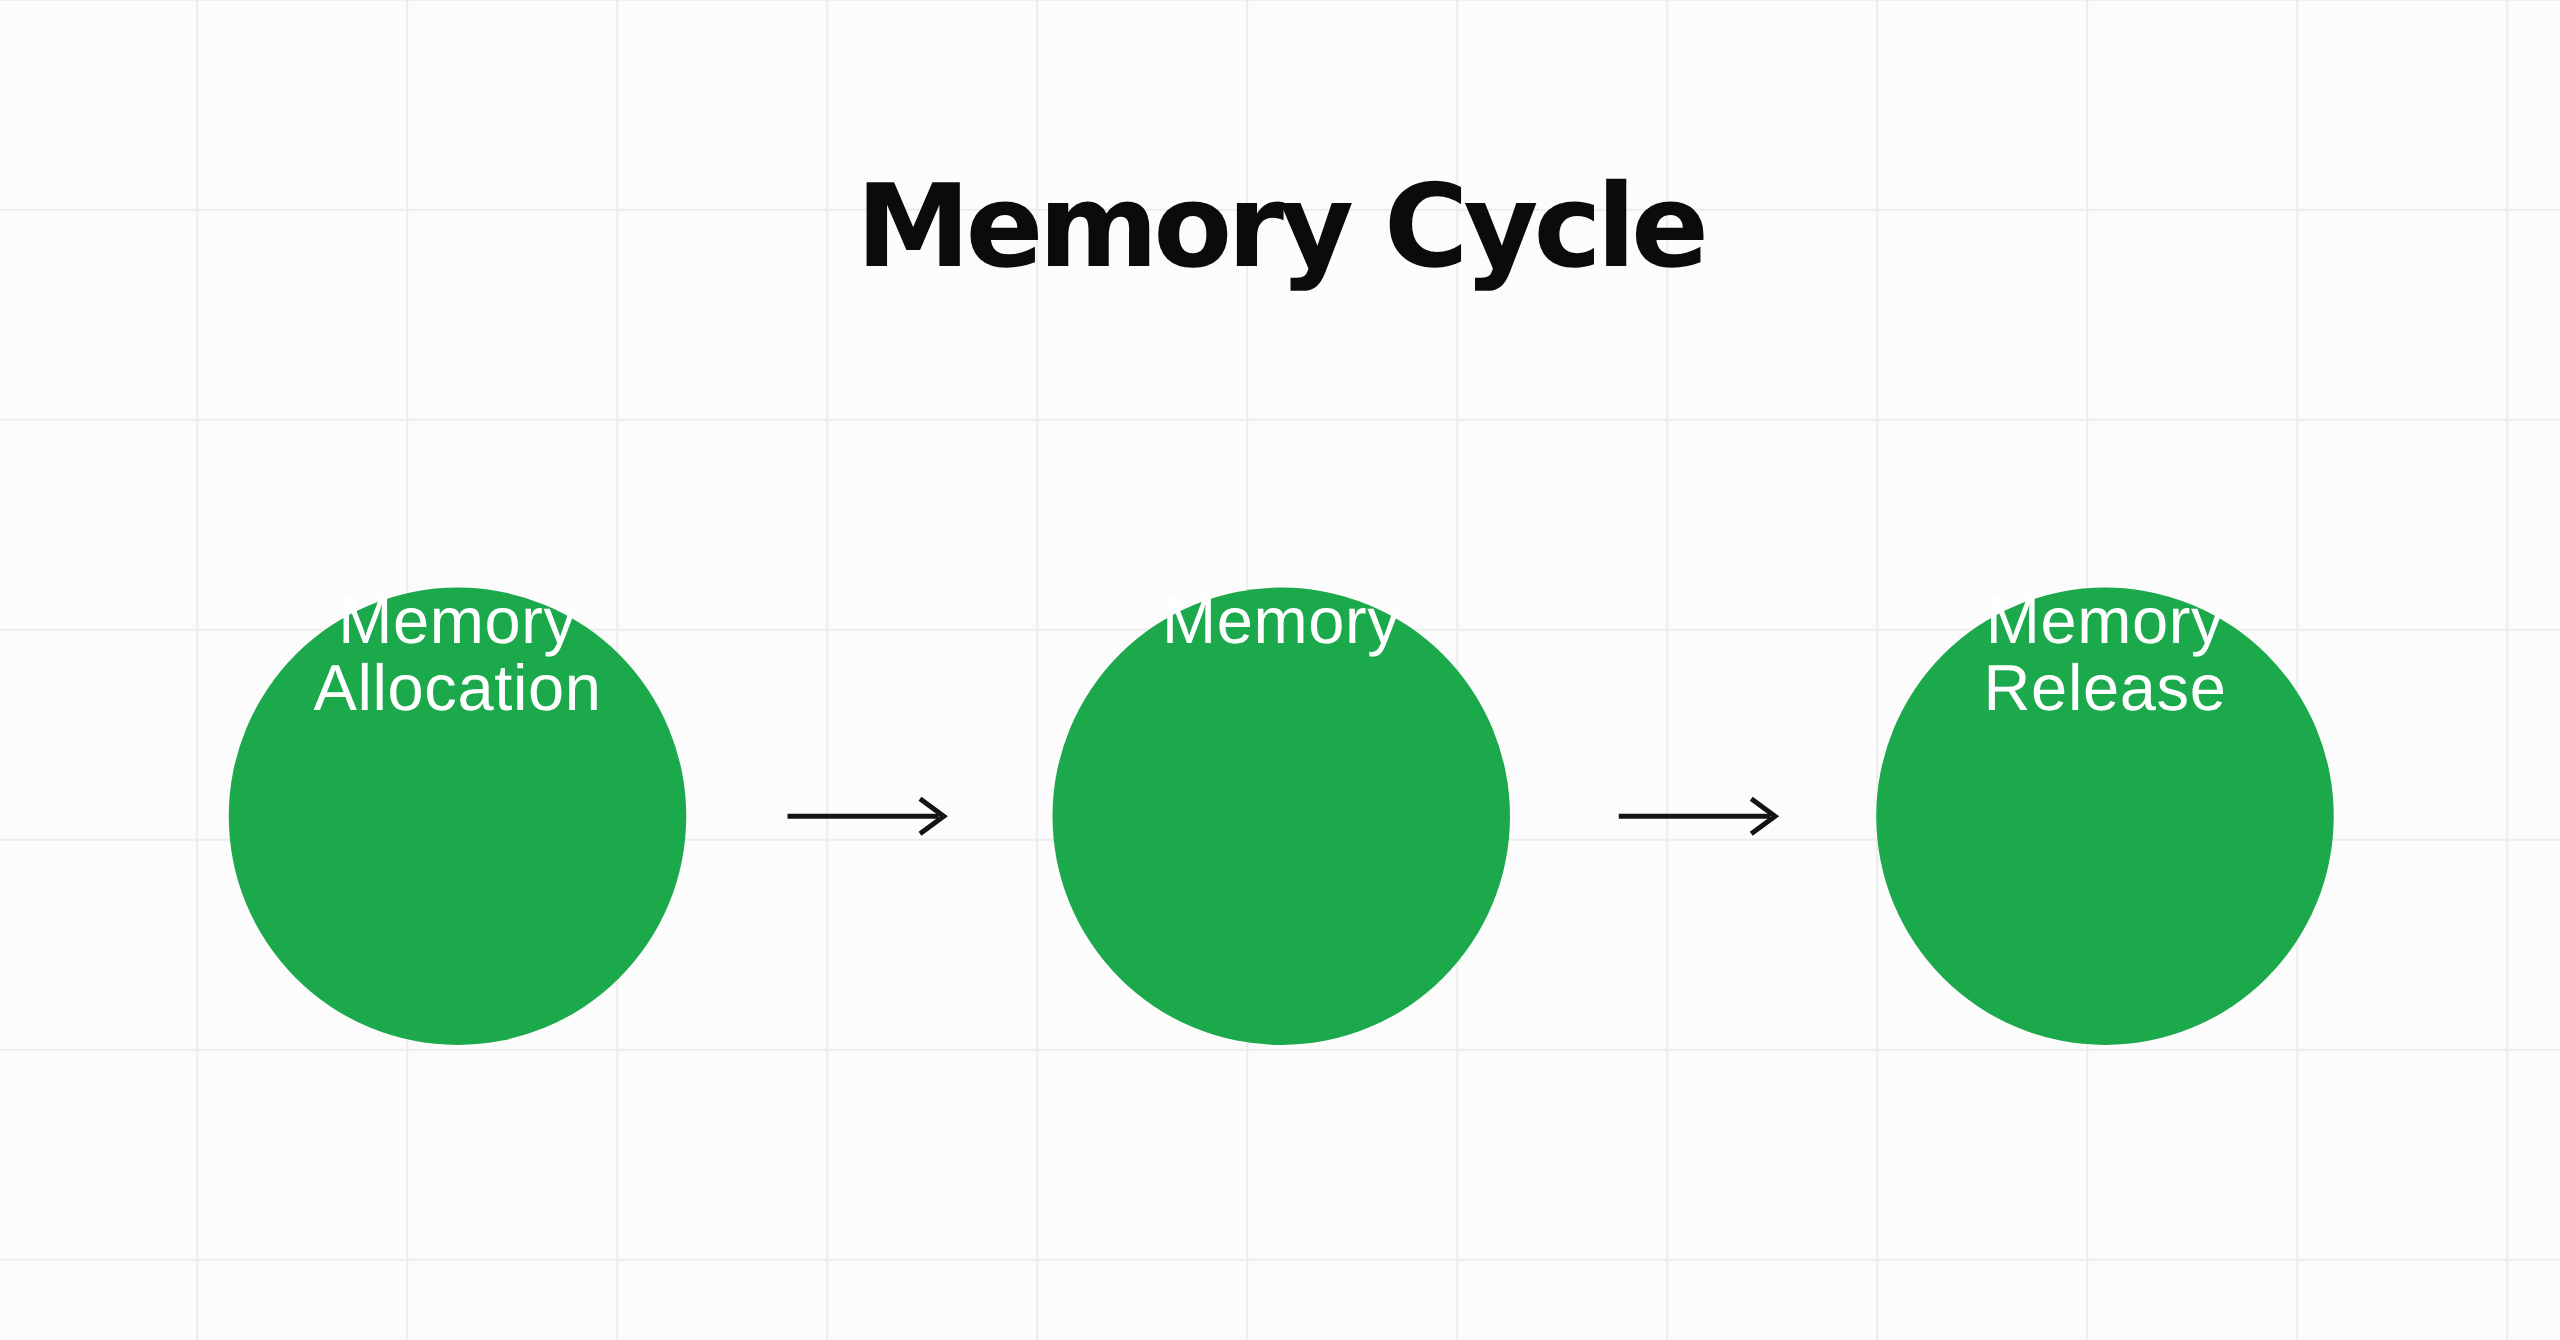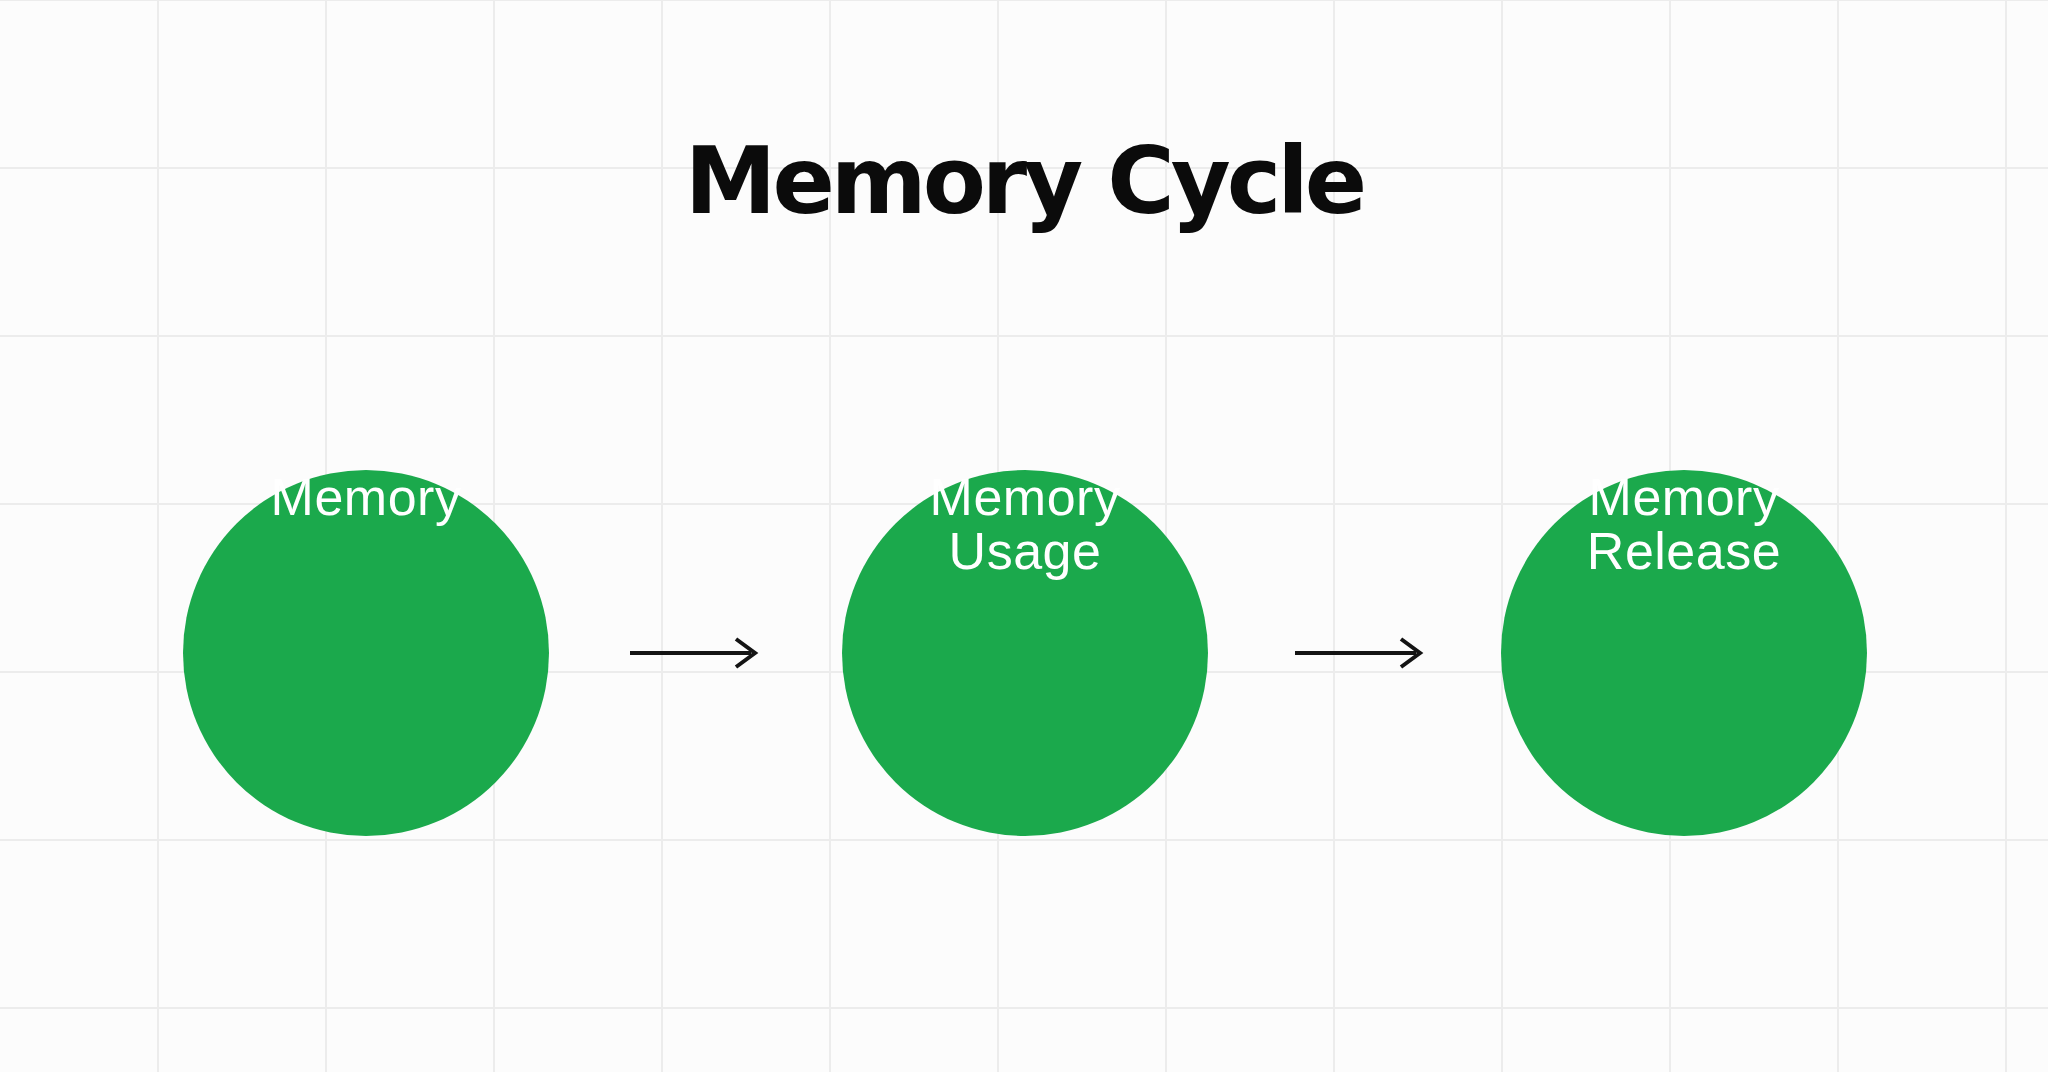--- a/index.html
+++ b/index.html
@@ -72,34 +72,34 @@
 </head>
 <body>
 
 <div class="canvas">
 
   <h1 class="title">Memory Cycle</h1>
 
   <div class="node node-1">
     <p class="node-label">
       <span>Memory</span>
+      <span>Allocation</span>
     </p>
   </div>
 
   <div class="arrow arrow-1">
     <svg viewBox="0 0 136 40" fill="none" stroke="currentColor" stroke-width="4">
       <line x1="5" y1="20" x2="126" y2="20"></line>
       <polyline points="111,6 130,20 111,34" stroke-linejoin="miter" stroke-linecap="butt"></polyline>
     </svg>
   </div>
 
   <div class="node node-2">
     <p class="node-label">
       <span>Memory</span>
-      <span>Usage</span>
     </p>
   </div>
 
   <div class="arrow arrow-2">
     <svg viewBox="0 0 136 40" fill="none" stroke="currentColor" stroke-width="4">
       <line x1="5" y1="20" x2="126" y2="20"></line>
       <polyline points="111,6 130,20 111,34" stroke-linejoin="miter" stroke-linecap="butt"></polyline>
     </svg>
   </div>
 

